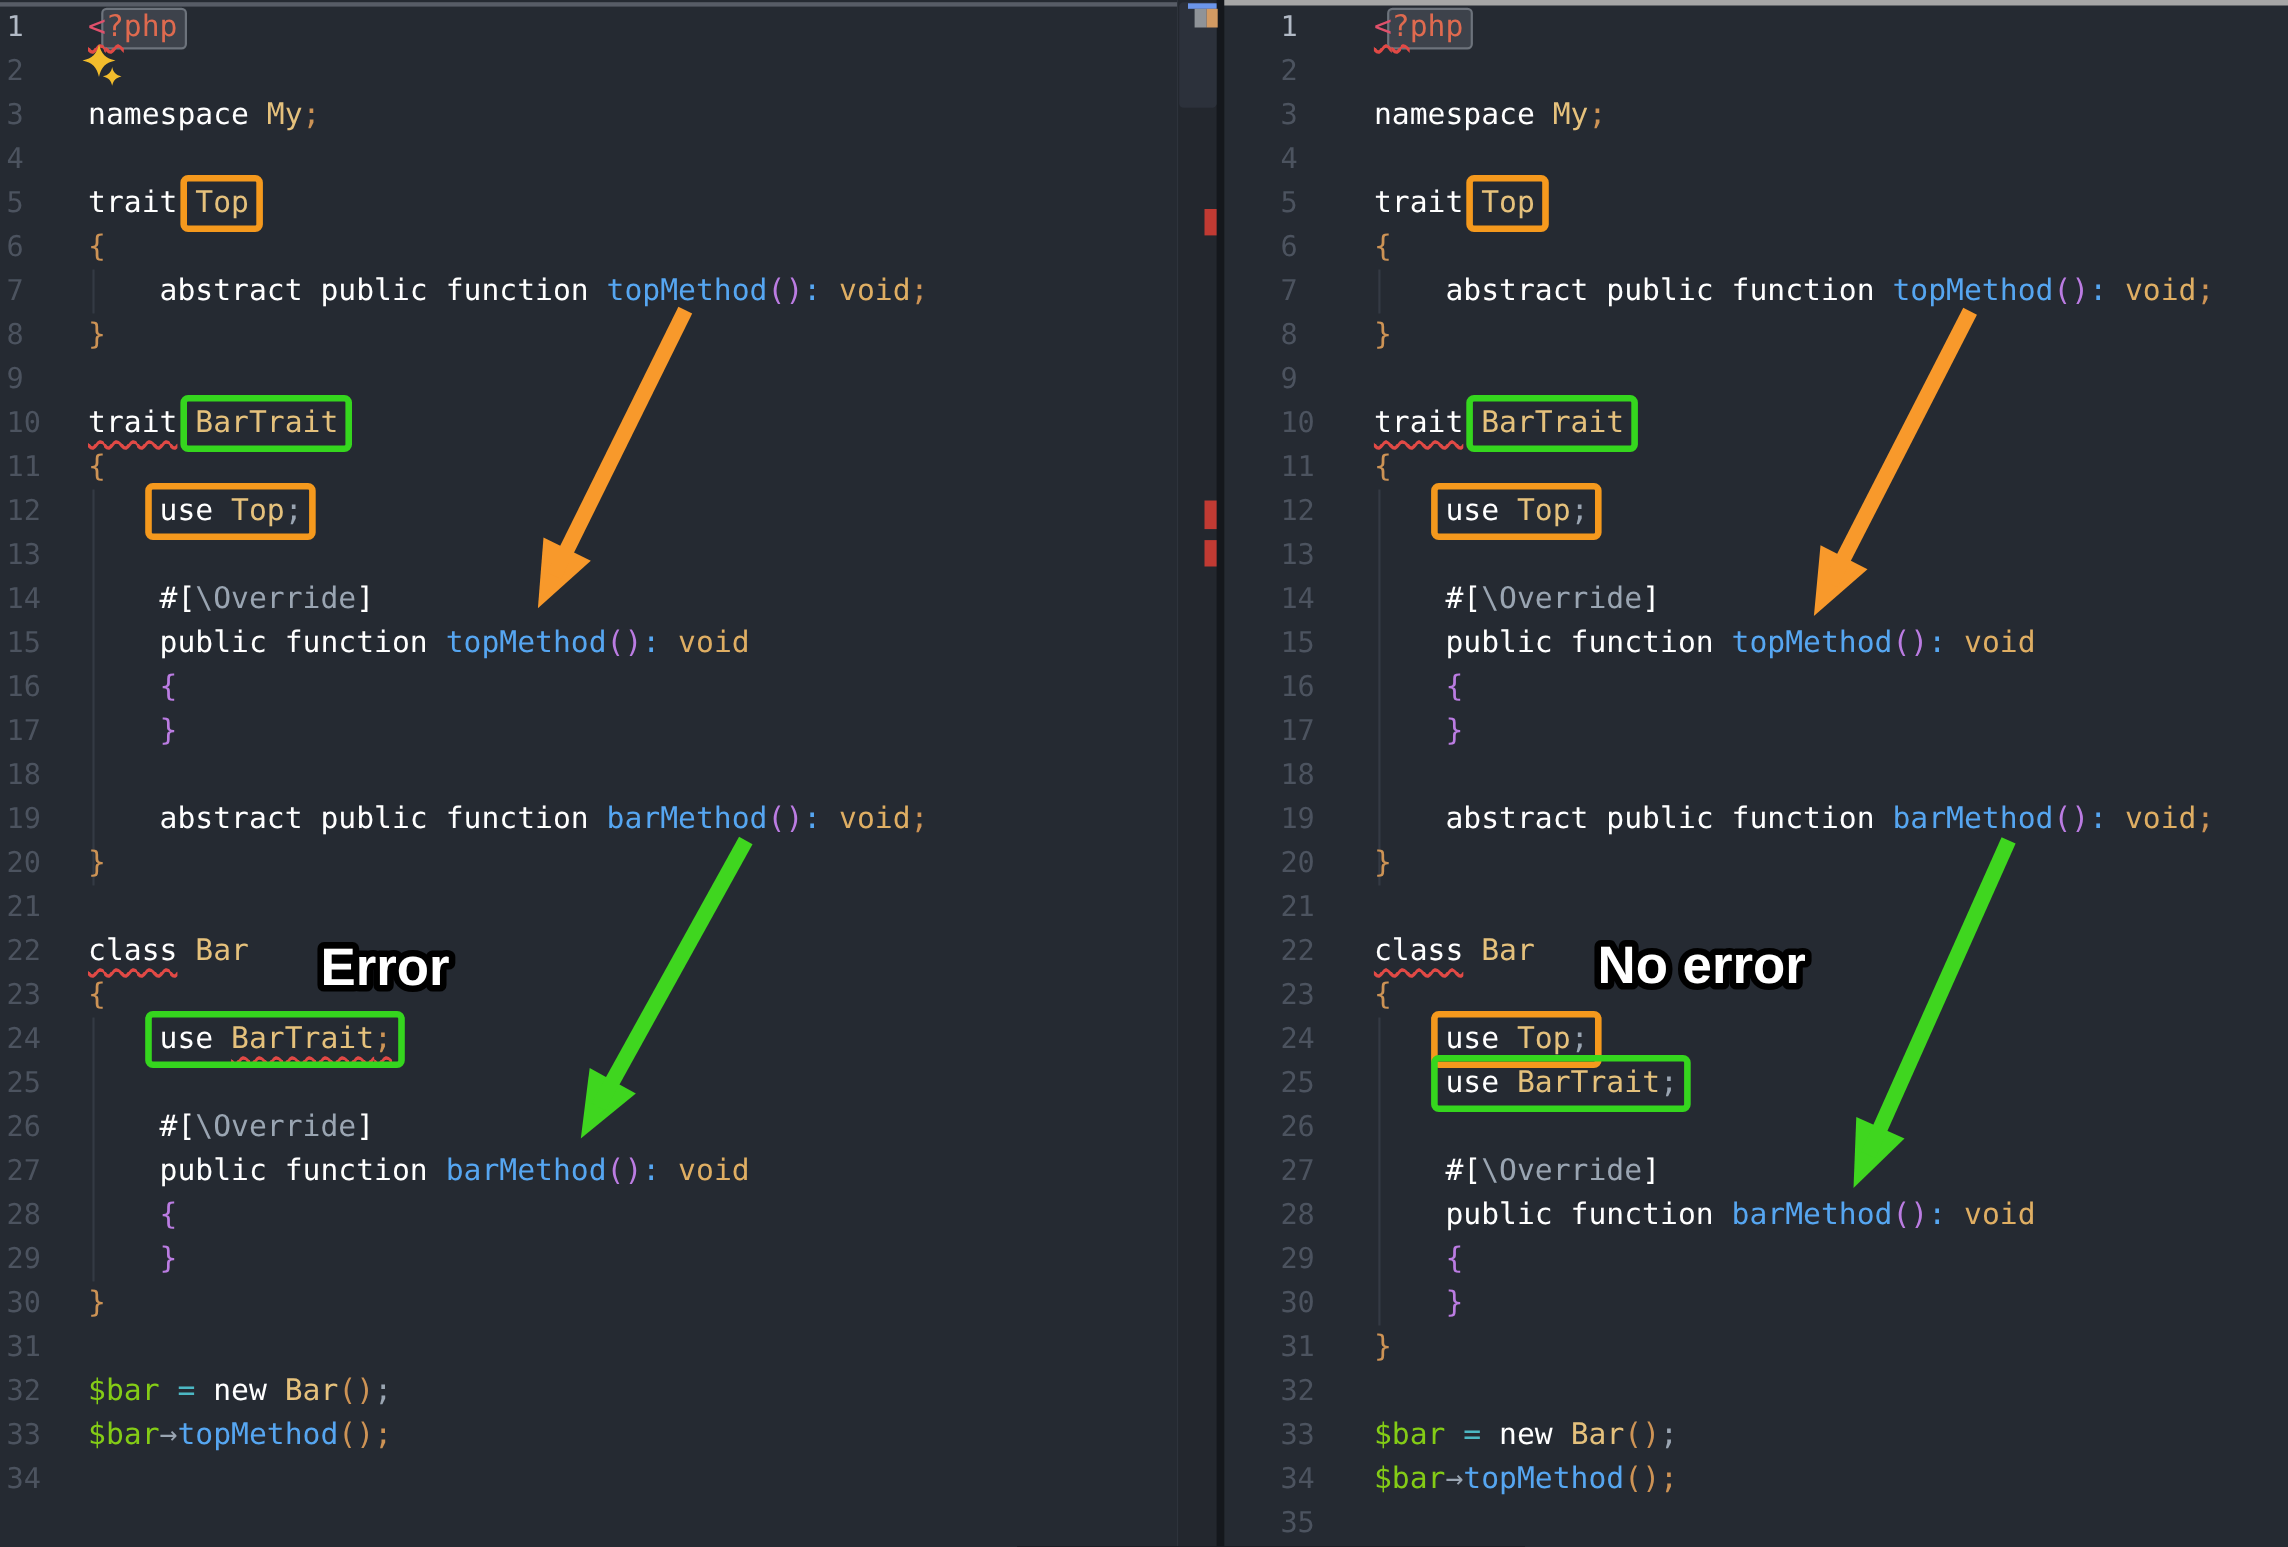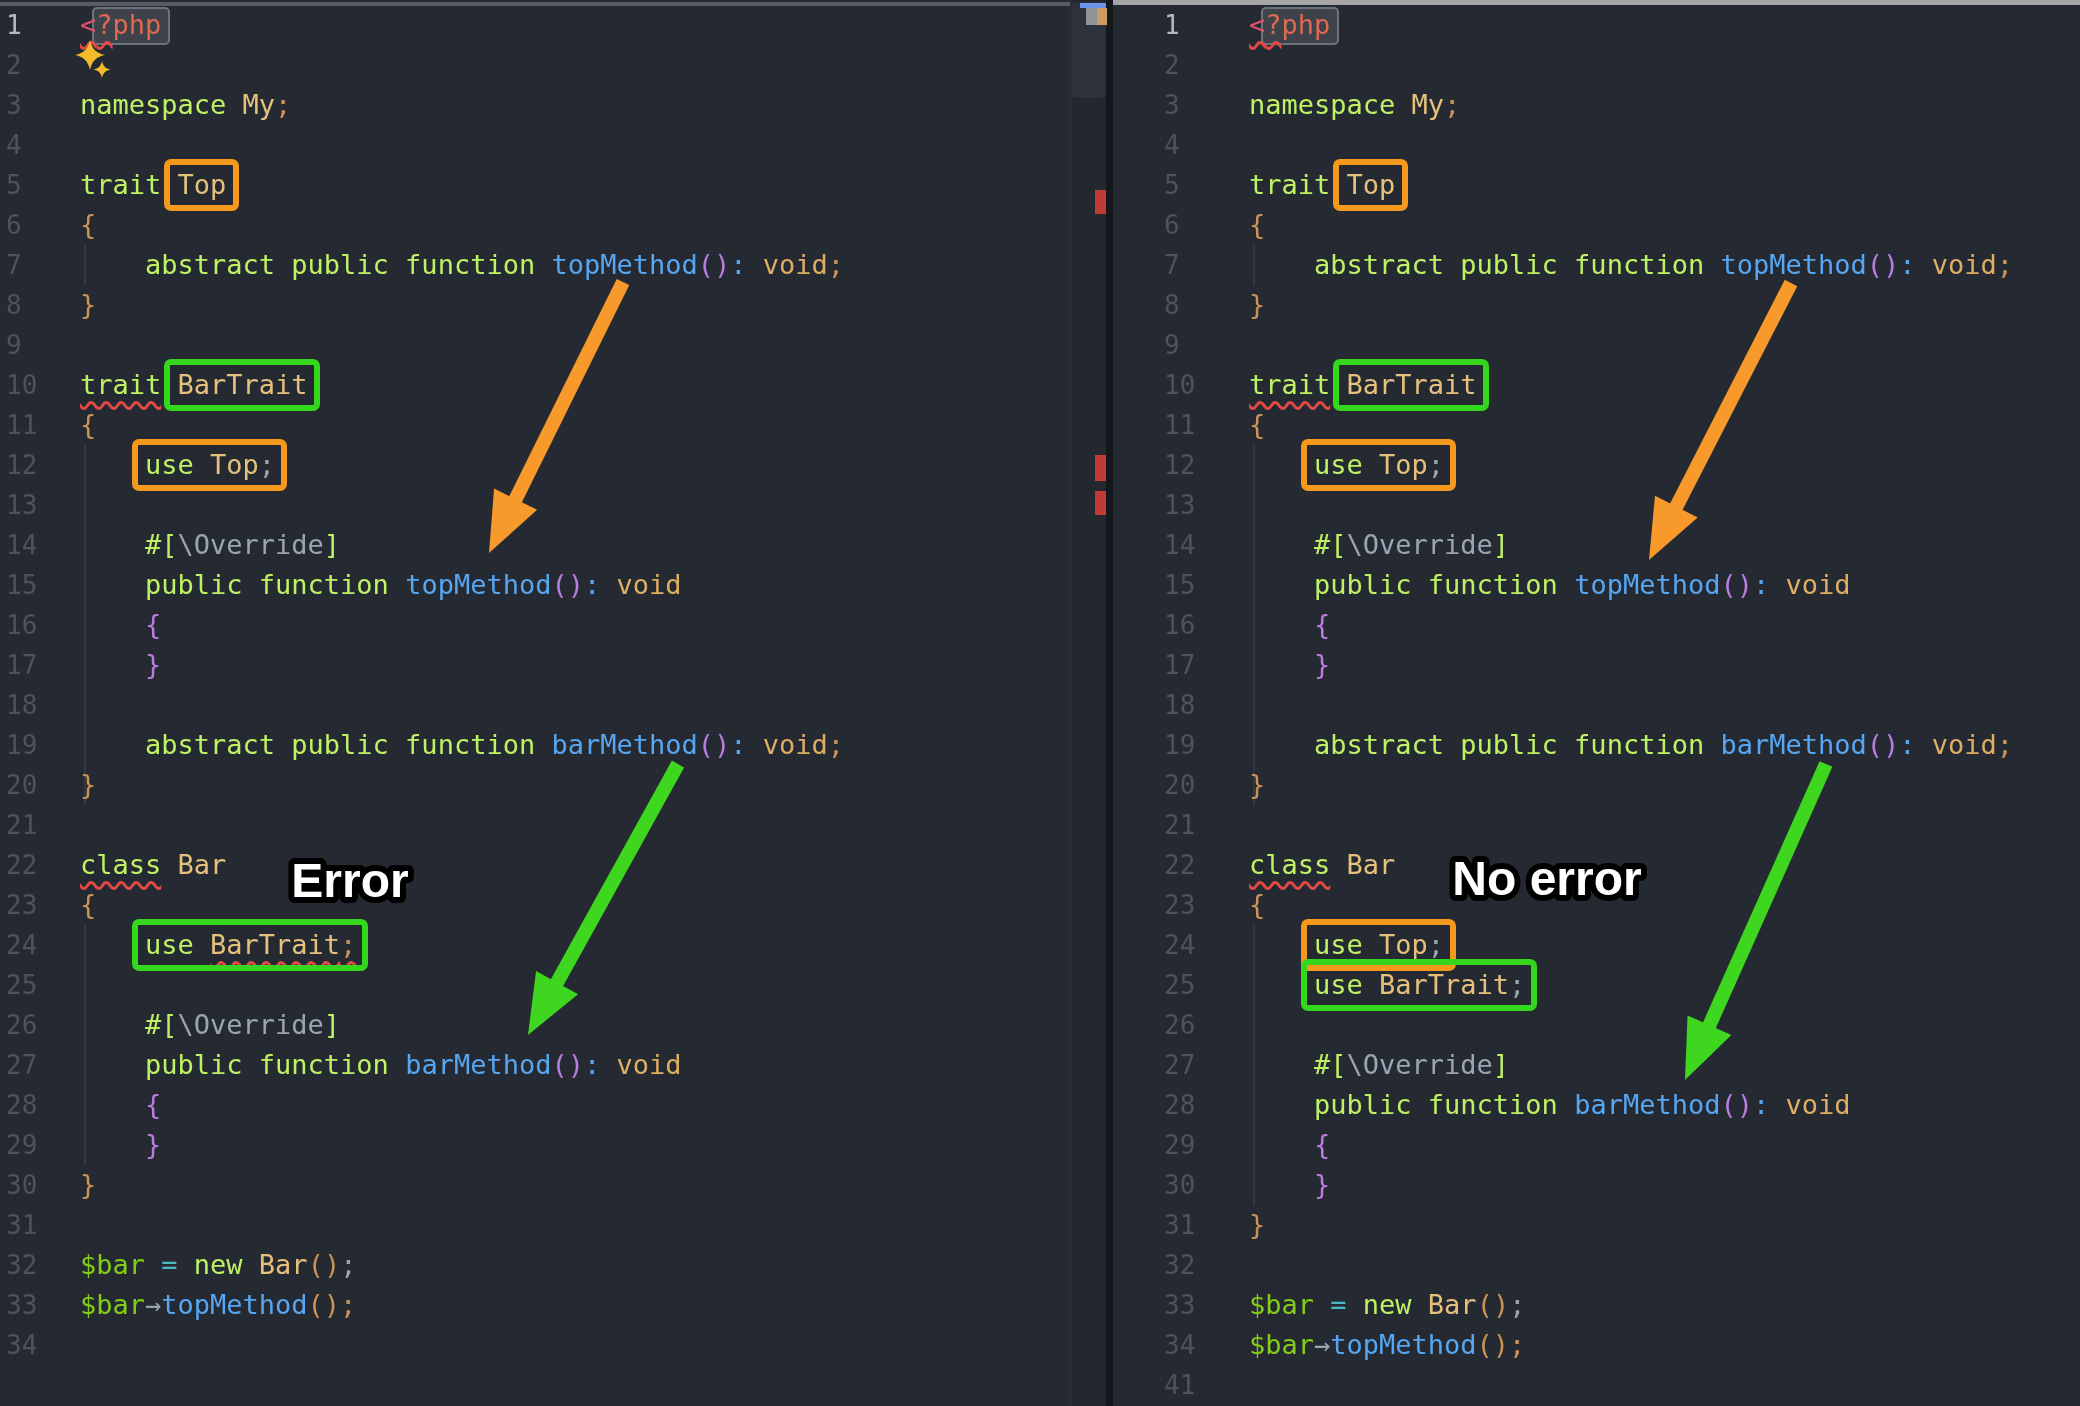--- a/index.html
+++ b/index.html
@@ -2,21 +2,21 @@
 <html><head>
 <meta charset="utf-8">
 <style>
   html,body{margin:0;padding:0;background:#16181d;}
   #canvas{position:relative;width:2080px;height:1406px;overflow:hidden;
           background:#252a32;font-family:"DejaVu Sans Mono",monospace;}
   .pane{position:absolute;top:0;height:1406px;}
   .codeline{position:absolute;height:40px;line-height:40px;font-size:27px;white-space:pre;z-index:3;}
   .lnum{position:absolute;height:40px;line-height:40px;font-size:26px;color:#4c535f;z-index:2;}
   .lnum.active{color:#b2bac6;}
-  .kw{color:#bef264}.type{color:#e5c17c}.fn{color:#56a6f1}.vd{color:#dfae63}
+  .kw{color:#ffffff}.type{color:#e5c17c}.fn{color:#56a6f1}.vd{color:#dfae63}
   .p1{color:#cd9355}.p2{color:#bb7ce2}.at{color:#9aa5b2}.var{color:#84cc16}
   .op{color:#4cb8c4}.tag{color:#df6a4f}.lt{color:#e0506b}.pl{color:#abb2bf}
   .sq{text-decoration:underline;text-decoration-style:wavy;text-decoration-color:#e14945;
       text-decoration-thickness:2.5px;text-underline-offset:7px;}
   .selbox{position:absolute;background:#3d424b;border:2px solid #6d737c;border-radius:5px;z-index:1;}
   .annbox{position:absolute;border-radius:7px;z-index:4;}
   .guide{position:absolute;width:2px;background:#343a44;z-index:1;}
   .divider{position:absolute;top:0;height:1406px;background:#14171c;z-index:5;}
   .strip{position:absolute;top:0;height:1406px;background:#23272e;border-left:1px solid #2e333c;z-index:5;}
   .stripemark{position:absolute;z-index:6;}
@@ -155,21 +155,21 @@
     <div class="lnum" style="left: 1164px; top: 965px;">25</div>
     <div class="lnum" style="left: 1164px; top: 1005px;">26</div>
     <div class="lnum" style="left: 1164px; top: 1045px;">27</div>
     <div class="lnum" style="left: 1164px; top: 1085px;">28</div>
     <div class="lnum" style="left: 1164px; top: 1125px;">29</div>
     <div class="lnum" style="left: 1164px; top: 1165px;">30</div>
     <div class="lnum" style="left: 1164px; top: 1205px;">31</div>
     <div class="lnum" style="left: 1164px; top: 1245px;">32</div>
     <div class="lnum" style="left: 1164px; top: 1285px;">33</div>
     <div class="lnum" style="left: 1164px; top: 1325px;">34</div>
-    <div class="lnum" style="left: 1164px; top: 1365px;">41</div>
+    <div class="lnum" style="left: 1164px; top: 1365px;">35</div>
     <div class="guide" style="left: 1253px; top: 245px; height: 40px;"></div>
     <div class="guide" style="left: 1253px; top: 445px; height: 360px;"></div>
     <div class="guide" style="left: 1253px; top: 925px; height: 280px;"></div>
     <div class="selbox" style="left: 1261.2px; top: 7px; width: 73.8px; height: 34px;"></div>
     <div class="codeline" style="left: 1249px; top: 5px;"><span class="lt sq">&lt;</span><span class="tag sq">?</span><span class="tag">php</span></div>
     <div class="codeline" style="left: 1249px; top: 85px;"><span class="kw">namespace </span><span class="type">My</span><span class="p1">;</span></div>
     <div class="codeline" style="left: 1249px; top: 165px;"><span class="kw">trait </span><span class="type">Top</span></div>
     <div class="codeline" style="left: 1249px; top: 205px;"><span class="p1">{</span></div>
     <div class="codeline" style="left: 1249px; top: 245px;"><span class="pl">    </span><span class="kw">abstract public function </span><span class="fn">topMethod</span><span class="p2">()</span><span class="fn">: </span><span class="vd">void</span><span class="p1">;</span></div>
     <div class="codeline" style="left: 1249px; top: 285px;"><span class="p1">}</span></div>

